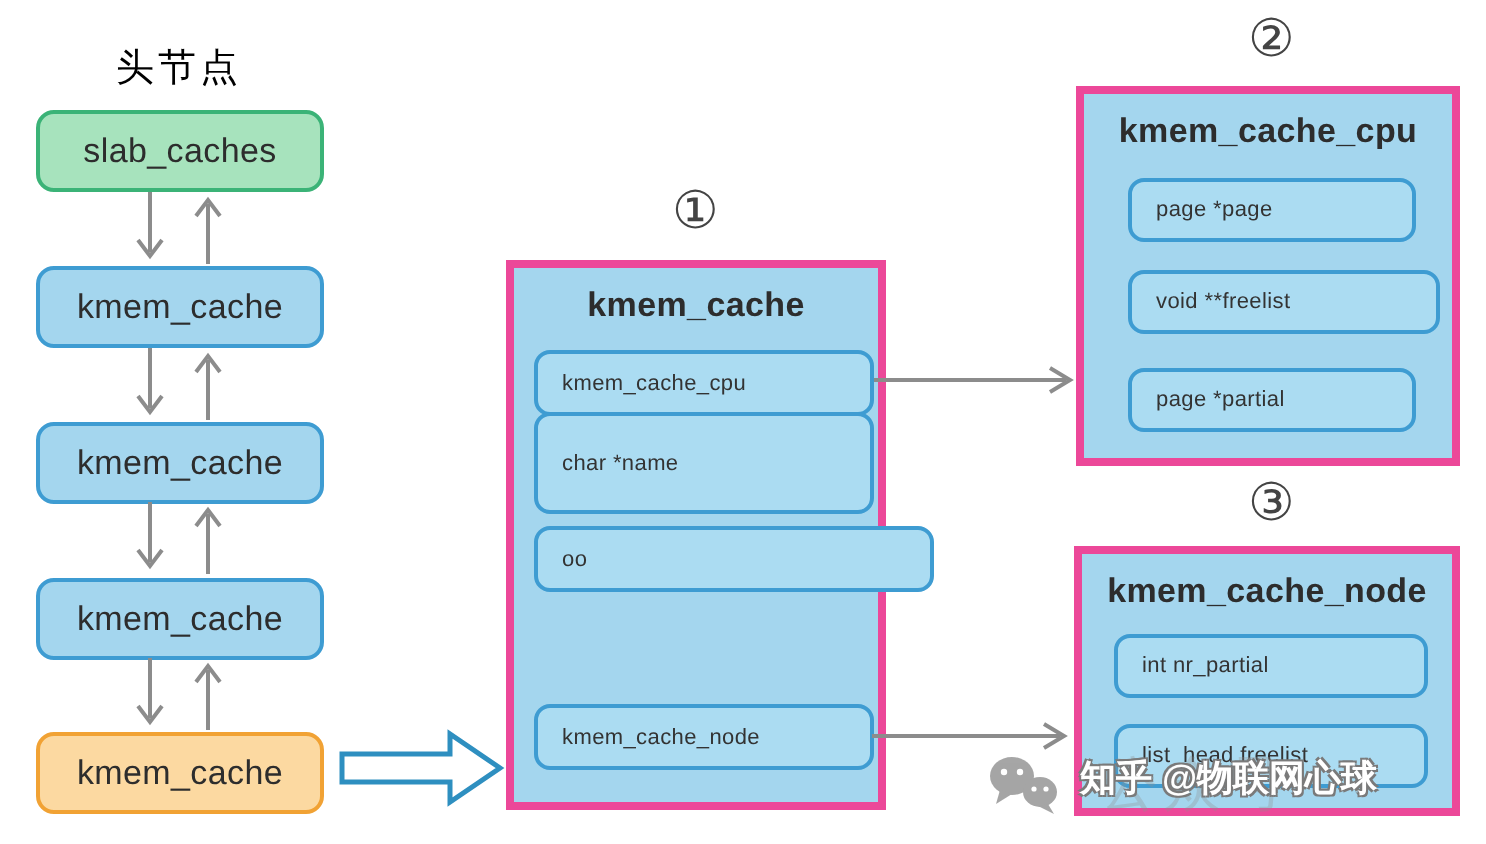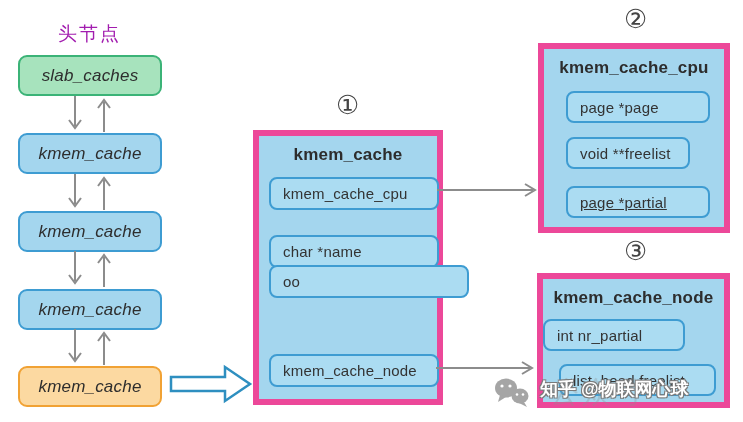--- a/index.html
+++ b/index.html
@@ -6,39 +6,39 @@
   #stage{
     position:relative;width:743px;height:422px;background:#ffffff;overflow:hidden;
     font-family:"Liberation Sans","DejaVu Sans",sans-serif;color:#333;
   }
   .abs{position:absolute;}
   
   .node{
     position:absolute;left:18px;width:144px;height:41px;
     border-radius:9px;border:2px solid;box-sizing:border-box;
     display:flex;align-items:center;justify-content:center;
-    font-size:17px;color:#2d2d2d;letter-spacing:0.2px;font-style:italic;
+    font-size:17px;color:#2d2d2d;letter-spacing:0.2px;
   }
   .node.green{background:#a7e3bd;border-color:#3bb377;}
   .node.blue{background:#a4d6ee;border-color:#3e9cd2;}
   .node.orange{background:#fcd9a1;border-color:#f1a234;}
   .col-header{
-    position:absolute;left:58px;top:21px;font-size:19px;color:#a21caf;letter-spacing:2px;
+    position:absolute;left:58px;top:21px;font-size:19px;color:#000000;letter-spacing:2px;
   }
   
   .struct{
-    position:absolute;background:#a4d6ee;border:6px solid #ec4899;box-sizing:border-box;
+    position:absolute;background:#a4d6ee;border:4px solid #ec4899;box-sizing:border-box;
   }
   .struct-title{
     text-align:center;font-size:17px;font-weight:600;color:#2d2d2d;
     padding-top:9px;letter-spacing:0.2px;
   }
   .field{
     position:absolute;background:#abdcf2;border:2px solid #3e9cd2;border-radius:8px;
-    box-sizing:border-box;font-size:15px;color:#333;display:flex;align-items:center;
+    box-sizing:border-box;font-size:11px;color:#333;display:flex;align-items:center;
     padding-left:12px;letter-spacing:0.2px;
   }
   .badge{
     position:absolute;font-size:26px;color:#444;line-height:26px;
   }
   
   .wm-ghost{
     position:absolute;left:529px;top:372px;font-size:30px;color:#8f8f8f;opacity:0.3;
     letter-spacing:2px;z-index:9;margin-left:20px;
   }
@@ -105,37 +105,37 @@
   </svg>
 
   <svg class="abs" style="left:166px;top:364px;" width="88" height="40">
     <polygon points="5,13 59,13 59,3 84,20 59,37 59,27 5,27" fill="#ffffff" stroke="#2e8fc0" stroke-width="2.5" stroke-linejoin="miter"></polygon>
   </svg>
 
   <div class="badge" style="left:336px;top:92px;">①</div>
   <div class="struct" style="left:253px;top:130px;width:190px;height:275px;">
     <div class="struct-title">kmem_cache</div>
     <div class="field" style="left:10px;top:41px;width:170px;height:33px;">kmem_cache_cpu</div>
-    <div class="field" style="left:10px;top:99px;width:170px;height:33px;">char *name</div>
+    <div class="field" style="left:10px;top:72px;width:170px;height:51px;">char *name</div>
     <div class="field" style="left:10px;top:129px;width:200px;height:33px;">oo</div>
     <div class="field" style="left:10px;top:218px;width:170px;height:33px;">kmem_cache_node</div>
   </div>
 
   <div class="badge" style="left:624px;top:6px;">②</div>
   <div class="struct" style="left:538px;top:43px;width:192px;height:190px;">
     <div class="struct-title">kmem_cache_cpu</div>
     <div class="field" style="left:22px;top:42px;width:144px;height:32px;">page *page</div>
-    <div class="field" style="left:22px;top:88px;width:124px;height:32px;">void **freelist</div>
-    <div class="field" style="left:22px;top:137px;width:144px;height:32px;text-decoration:underline;">page *partial</div>
+    <div class="field" style="left:22px;top:88px;width:156px;height:32px;">void **freelist</div>
+    <div class="field" style="left:22px;top:137px;width:144px;height:32px;">page *partial</div>
   </div>
 
   <div class="badge" style="left:624px;top:238px;">③</div>
   <div class="struct" style="left:537px;top:273px;width:193px;height:135px;">
     <div class="struct-title">kmem_cache_node</div>
-    <div class="field" style="left:0;top:40px;width:142px;height:32px;">int nr_partial</div>
+    <div class="field" style="left:16px;top:40px;width:157px;height:32px;">int nr_partial</div>
     <div class="field" style="left:16px;top:85px;width:157px;height:32px;">list_head freelist</div>
   </div>
 
   <svg class="abs" style="left:437px;top:180px;" width="104" height="20">
     <g stroke="#8c8c8c" stroke-width="2" fill="none">
       <line x1="0" y1="10" x2="96" y2="10"></line>
         <polyline points="88,4 98,10 88,16"></polyline>
     </g>
   </svg>
   <svg class="abs" style="left:436px;top:358px;" width="102" height="20">

